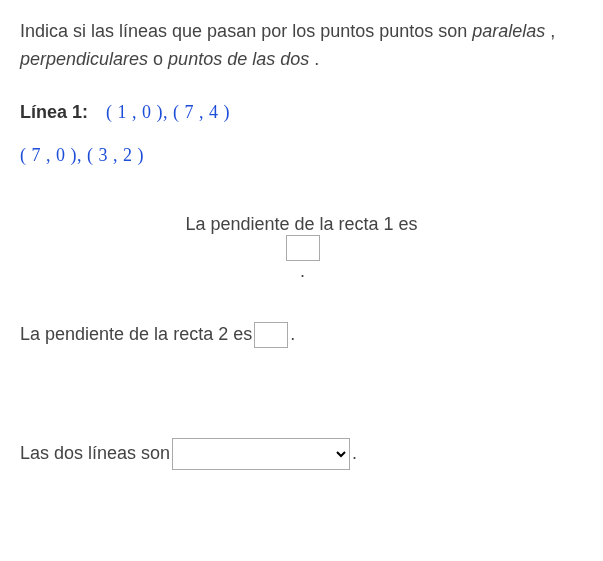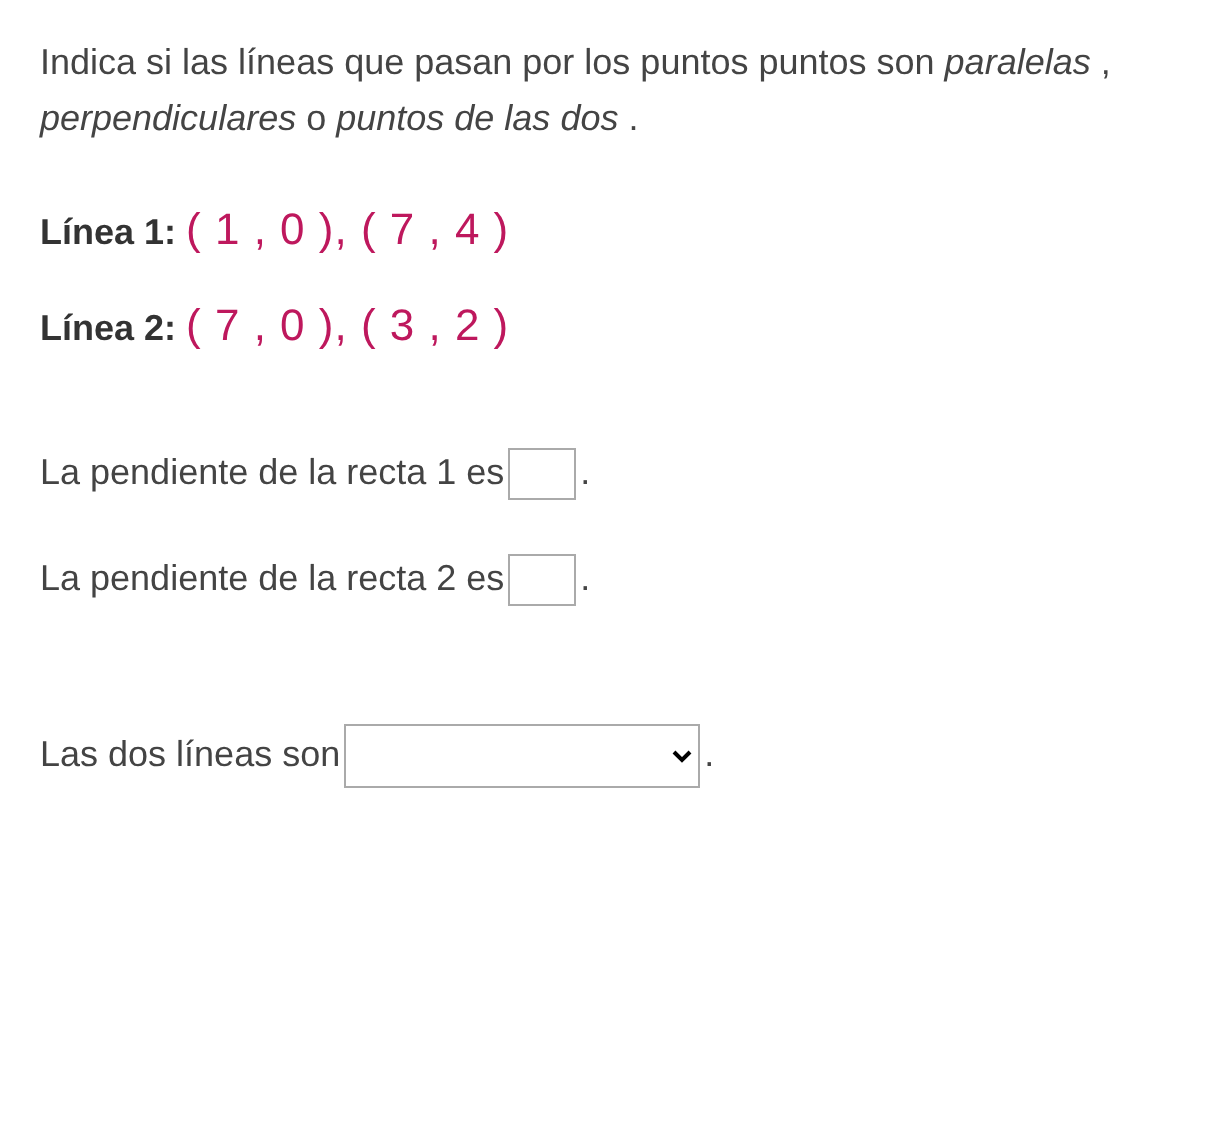--- a/index.html
+++ b/index.html
@@ -18,42 +18,42 @@
     color: #444;
     margin-bottom: 28px;
   }
   .italic { font-style: italic; text-align: right; }
   .line-row {
     font-size: 18px;
     color: #333;
     margin-bottom: 22px;
     display: flex;
     align-items: baseline;
-    gap: 5px;
+    gap: 18px;
   }
   .line-label {
     font-weight: 700;
     color: #333;
   }
   .coords {
-    font-family: Liberation Sans, sans-serif;
-    font-size: 22px;
-    color: #be185d;
+    font-family: Liberation Serif, serif;
+    font-size: 18px;
+    color: #1d4ed8;
     letter-spacing: 0.5px;
   }
   .question {
     font-size: 18px;
     color: #444;
-    margin-top: 27px;
+    margin-top: 40px;
     display: flex;
     align-items: center;
     flex-wrap: wrap;
   }
-  .question.first { margin-top: 48px; }
-  .question.last { margin-top: 59px; }
+  .question.first { margin-top: 48px; flex-direction: column; }
+  .question.last { margin-top: 90px; }
   .text-input {
     width: 34px;
     height: 26px;
     border: 1px solid #aaa;
     background: #fff;
     font-size: 14px;
     padding: 0 2px;
     margin-left: 2px;
   }
   .select-input {
@@ -73,21 +73,20 @@
 <div class="intro">
   <span>Indica si las líneas que pasan por los puntos puntos son </span><span class="italic">paralelas</span><span> , </span><span class="italic">perpendiculares</span><span> o </span><span class="italic">puntos de las dos</span><span> .</span>
 </div>
 
 <div class="line-row">
   <span class="line-label">Línea 1:</span>
   <span class="coords">( 1 , 0 ), ( 7 , 4 )</span>
 </div>
 
 <div class="line-row">
-  <span class="line-label">Línea 2:</span>
   <span class="coords">( 7 , 0 ), ( 3 , 2 )</span>
 </div>
 
 <div class="question first">
   <span>La pendiente de la recta 1 es</span>
   <input type="text" class="text-input" value="" style="">
   <span class="period">.</span>
 </div>
 
 <div class="question">

